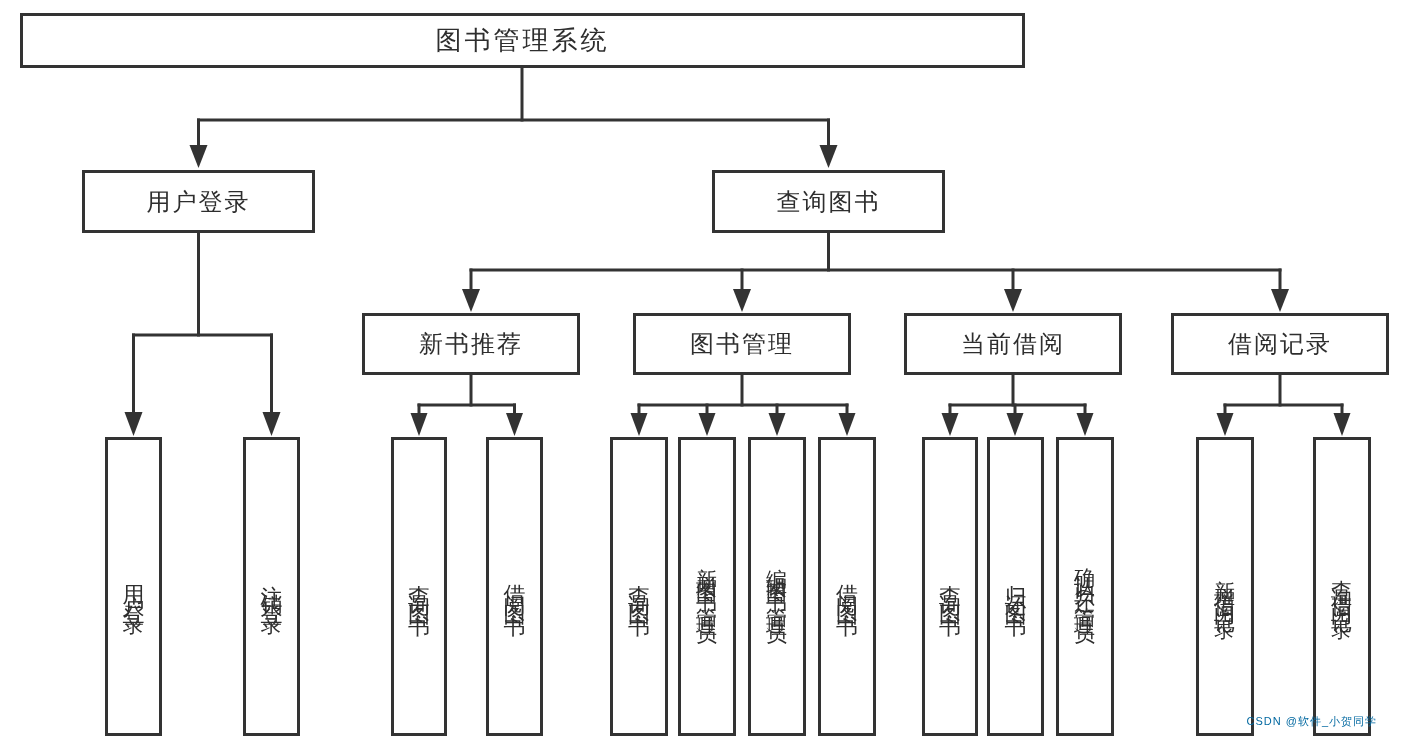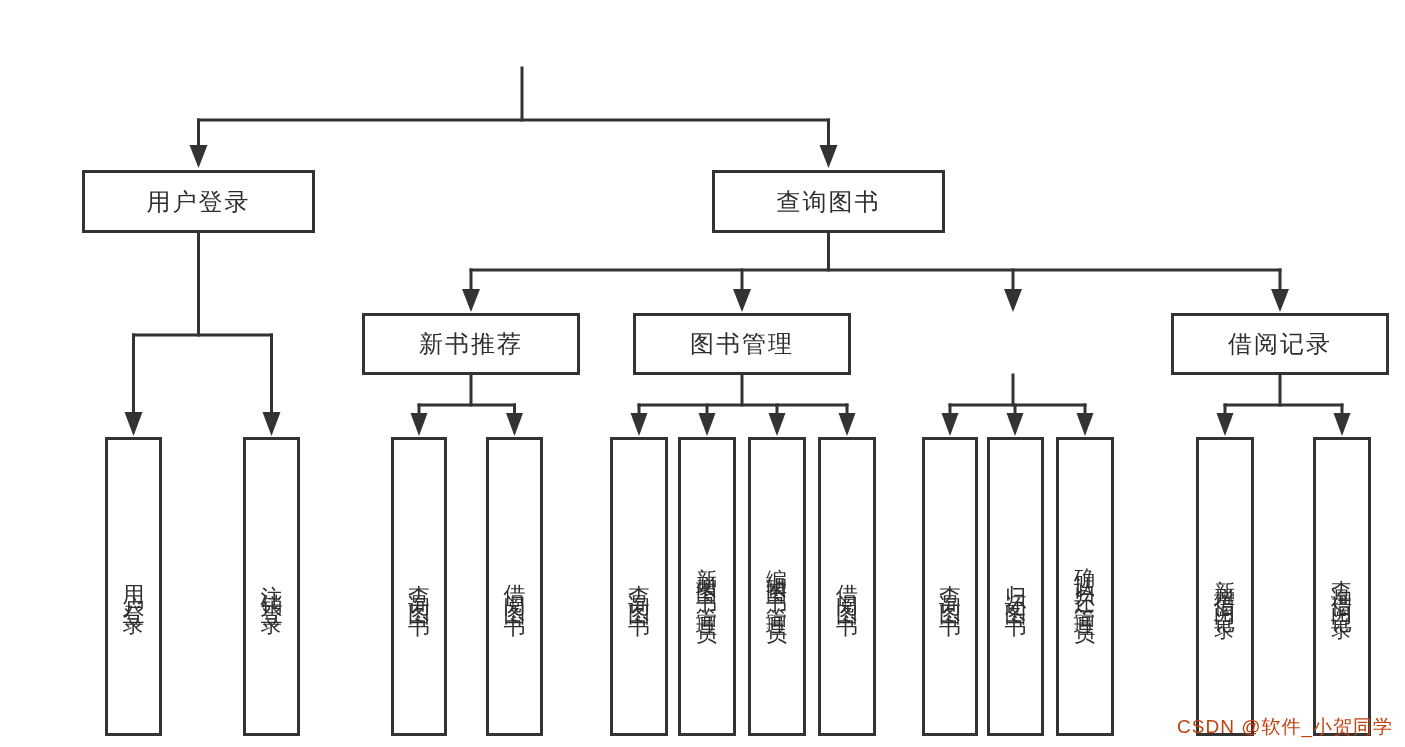--- a/index.html
+++ b/index.html
@@ -33,24 +33,24 @@
     writing-mode: vertical-lr;
     text-orientation: mixed;
     font-size: 22px;
     letter-spacing: 10px;
     line-height: 1;
   }
   .node.leaf.long { letter-spacing: 8px; font-size: 21px; }
   #watermark {
     position: absolute;
     top: 714px;
-    right: 12px;
-    font-size: 19px;
+    right: 28px;
+    font-size: 11px;
     letter-spacing: 1px;
-    color: #c2410c;
+    color: #0369a1;
     white-space: nowrap;
   }
 </style>
 </head>
 <body>
 
 <div id="stage">
 
   <svg id="connectors" viewBox="0 0 1405 747" xmlns="http://www.w3.org/2000/svg">
     <g stroke="#333333" stroke-width="3" fill="none" stroke-linecap="square">
@@ -116,26 +116,28 @@
       <polygon points="768.5,413 785.5,413 777,436"></polygon>
       <polygon points="838.5,413 855.5,413 847,436"></polygon>
       <polygon points="941.5,413 958.5,413 950,436"></polygon>
       <polygon points="1006.5,413 1023.5,413 1015,436"></polygon>
       <polygon points="1076.5,413 1093.5,413 1085,436"></polygon>
       <polygon points="1216.5,413 1233.5,413 1225,436"></polygon>
       <polygon points="1333.5,413 1350.5,413 1342,436"></polygon>
     </g>
   </svg>
 
+  <div class="node h1" style="left:20px; top:13px; width:1005px; height:55px;">图书管理系统</div>
 
   <div class="node h2" style="left:82px; top:170px; width:233px; height:63px;">用户登录</div>
   <div class="node h2" style="left:712px; top:170px; width:233px; height:63px;">查询图书</div>
 
   <div class="node h2" style="left:362px; top:313px; width:218px; height:62px;">新书推荐</div>
   <div class="node h2" style="left:633px; top:313px; width:218px; height:62px;">图书管理</div>
+  <div class="node h2" style="left:904px; top:313px; width:218px; height:62px;">当前借阅</div>
   <div class="node h2" style="left:1171px; top:313px; width:218px; height:62px;">借阅记录</div>
 
   <div class="node leaf" style="left:105px; top:437px; width:57px; height:299px;">用户登录</div>
   <div class="node leaf" style="left:243px; top:437px; width:57px; height:299px;">注销登录</div>
 
   <div class="node leaf" style="left:391px; top:437px; width:56px; height:299px;">查询图书</div>
   <div class="node leaf" style="left:486px; top:437px; width:57px; height:299px;">借阅图书</div>
 
   <div class="node leaf" style="left:610px; top:437px; width:58px; height:299px;">查询图书</div>
   <div class="node leaf long" style="left:678px; top:437px; width:58px; height:299px;">新增图书（管理员）</div>

